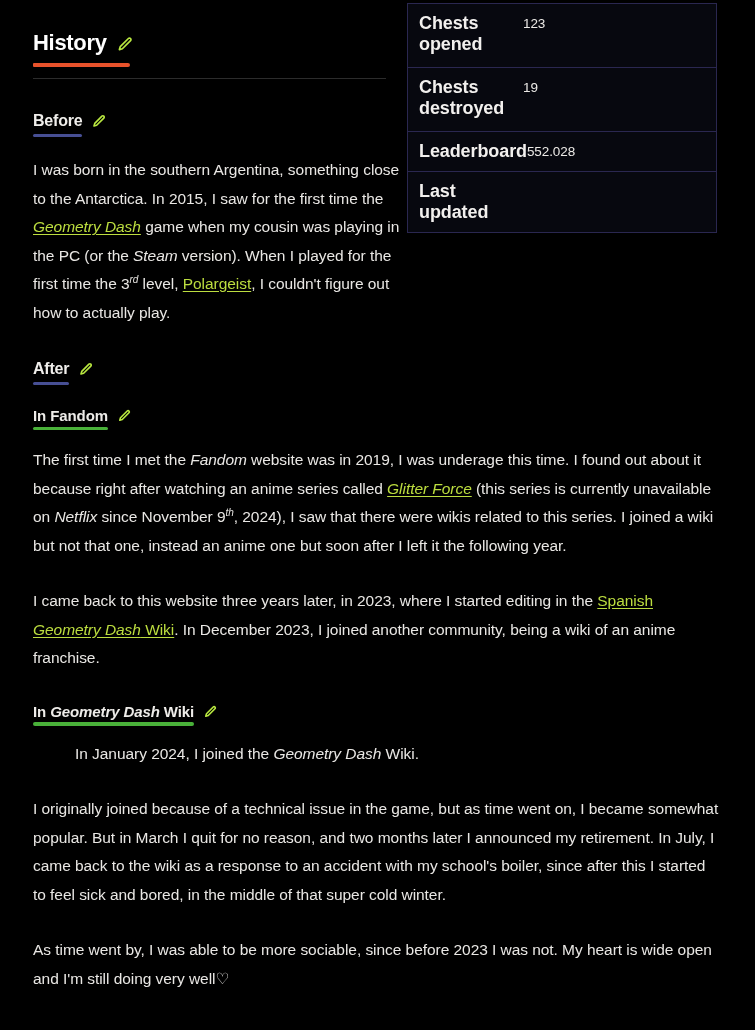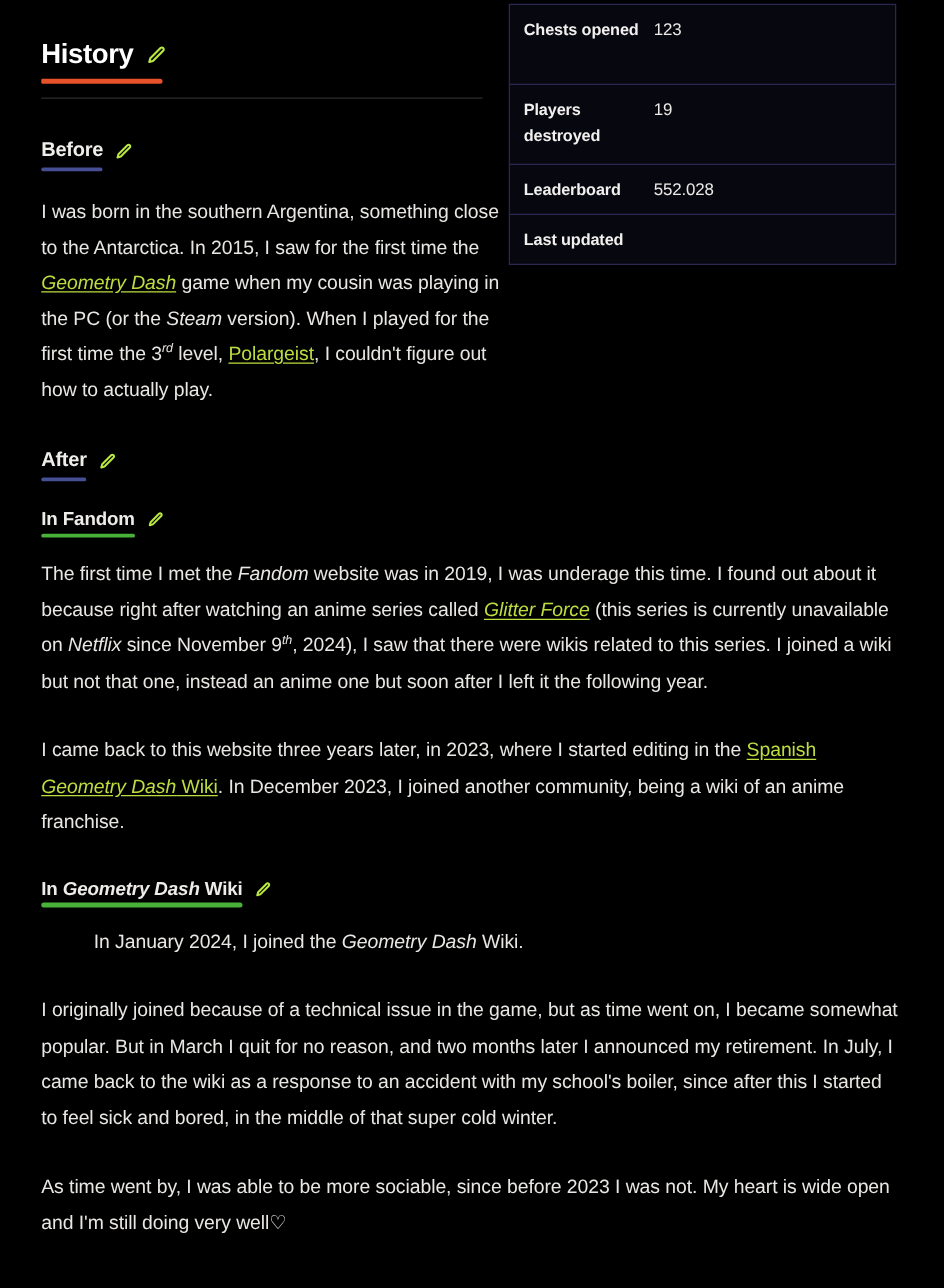--- a/index.html
+++ b/index.html
@@ -32,21 +32,21 @@
     align-items: flex-start;
     border-bottom: 1px solid #2a2750;
     padding: 9px 10px 9px 11px;
     box-sizing: border-box;
   }
   .infobox-row:last-child { border-bottom: none; }
   .infobox-row.tall { min-height: 64px; }
   .infobox-label {
     flex: 0 0 104px;
     font-weight: 700;
-    font-size: 13px;
+    font-size: 18px;
     line-height: 21px;
     letter-spacing: -0.1px;
     color: #f2f0ee;
   }
   .infobox-value {
     flex: 1 1 auto;
     font-size: 13.5px;
     line-height: 21px;
     color: #ebe9e6;
     letter-spacing: -0.1px;
@@ -179,21 +179,21 @@
 <body>
 
 <div class="infobox">
 
   <div class="infobox-row tall">
     <div class="infobox-label">Chests opened</div>
     <div class="infobox-value">123</div>
   </div>
 
   <div class="infobox-row tall">
-    <div class="infobox-label">Players destroyed</div>
+    <div class="infobox-label">Chests destroyed</div>
     <div class="infobox-value">19</div>
   </div>
 
   <div class="infobox-row">
     <div class="infobox-label">Leaderboard</div>
     <div class="infobox-value">552.028</div>
   </div>
 
   <div class="infobox-row">
     <div class="infobox-label">Last updated</div>

